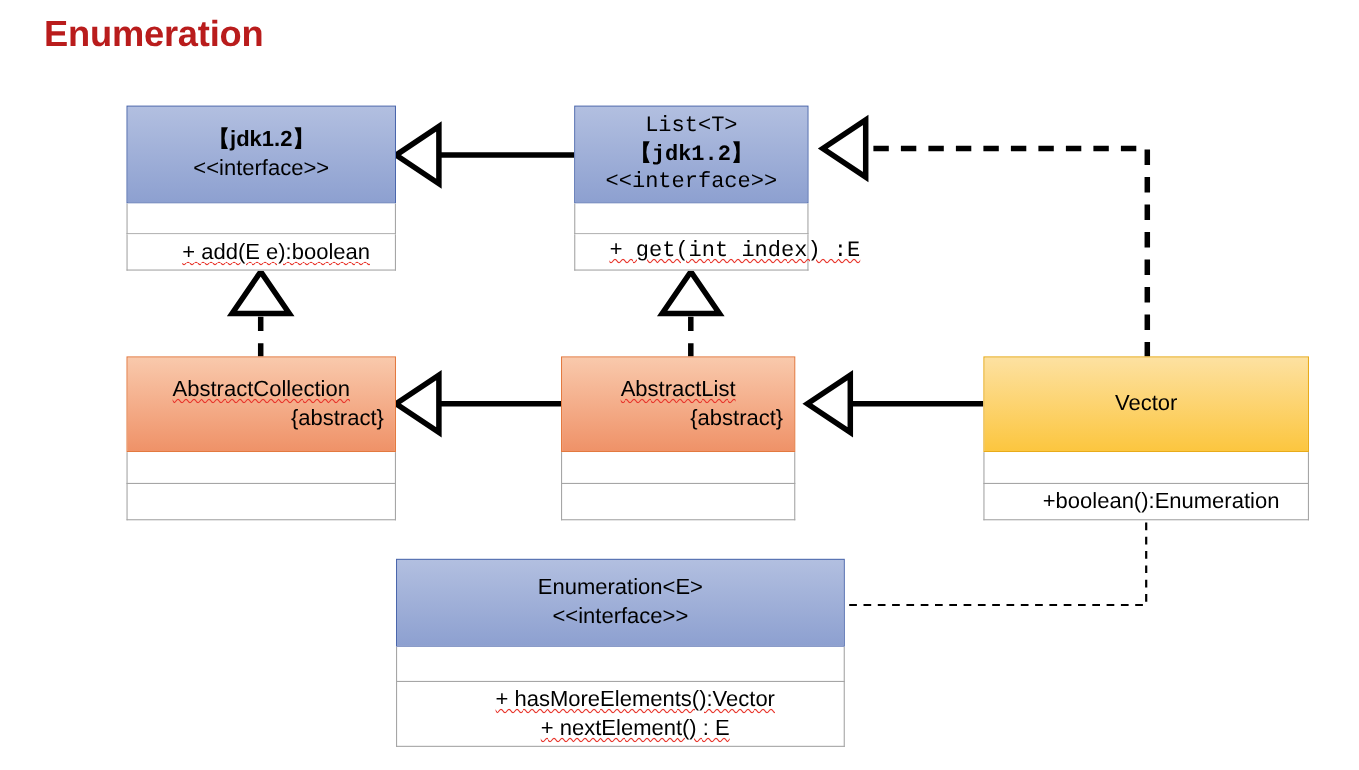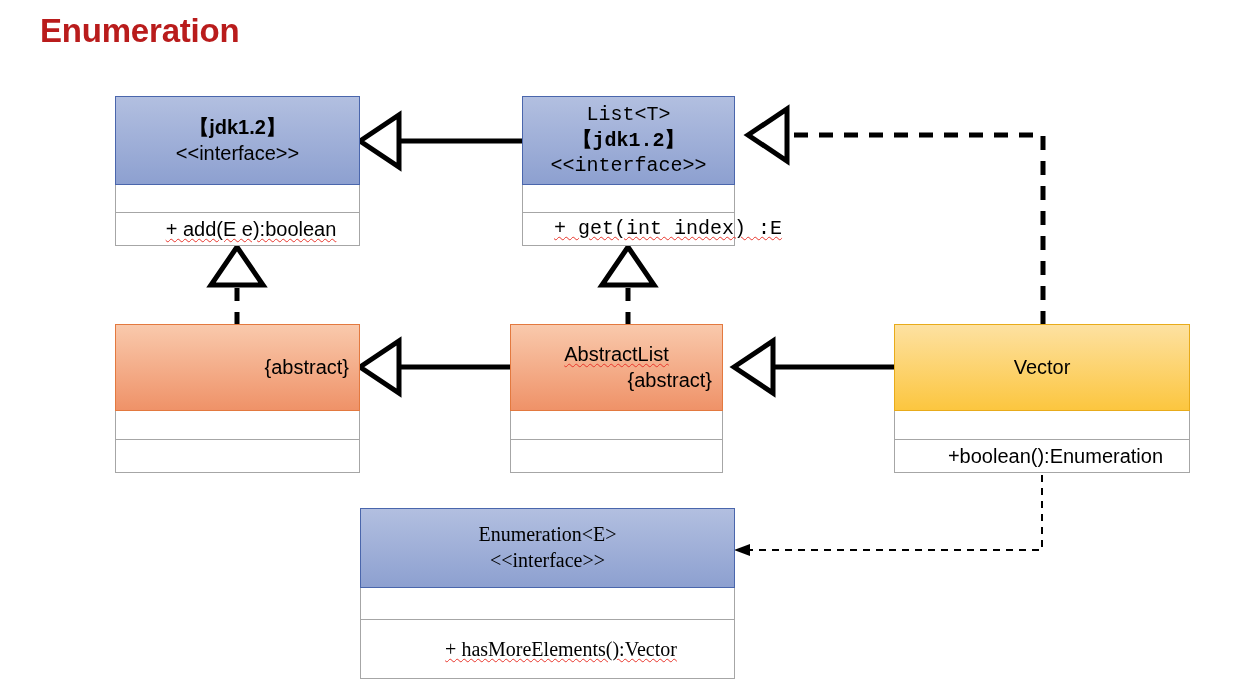--- a/index.html
+++ b/index.html
@@ -162,20 +162,21 @@
   <div class="uml-compartment" style="height:28px;">
     <div></div>
   </div>
   <div class="uml-compartment" style="height:33px;">
     <div class="squiggle">+ get(int index) :E</div>
   </div>
 </div>
 
 <div class="uml-class" style="left:115px; top:324px; width:245px;">
   <div class="uml-header orange" style="height:87px;">
+    <div class="squiggle">AbstractCollection</div>
     <div class="align-right">{abstract}</div>
   </div>
   <div class="uml-compartment" style="height:29px;">
     <div></div>
   </div>
   <div class="uml-compartment" style="height:33px;">
     <div></div>
   </div>
 </div>
 
@@ -197,24 +198,25 @@
     <div>Vector</div>
   </div>
   <div class="uml-compartment" style="height:29px;">
     <div></div>
   </div>
   <div class="uml-compartment" style="height:33px;">
     <div>+boolean():Enumeration</div>
   </div>
 </div>
 
-<div class="uml-class" style="left:360px; top:508px; width:375px;font-family:Liberation Serif, serif;">
+<div class="uml-class" style="left:360px; top:508px; width:408px;">
   <div class="uml-header blue" style="height:80px;">
     <div>Enumeration&lt;E&gt;</div>
     <div>&lt;&lt;interface&gt;&gt;</div>
   </div>
   <div class="uml-compartment" style="height:32px;">
     <div></div>
   </div>
   <div class="uml-compartment" style="height:59px;">
     <div class="squiggle">+ hasMoreElements():Vector</div>
+    <div class="squiggle">+ nextElement() : E</div>
   </div>
 </div>
 
 </body></html>

